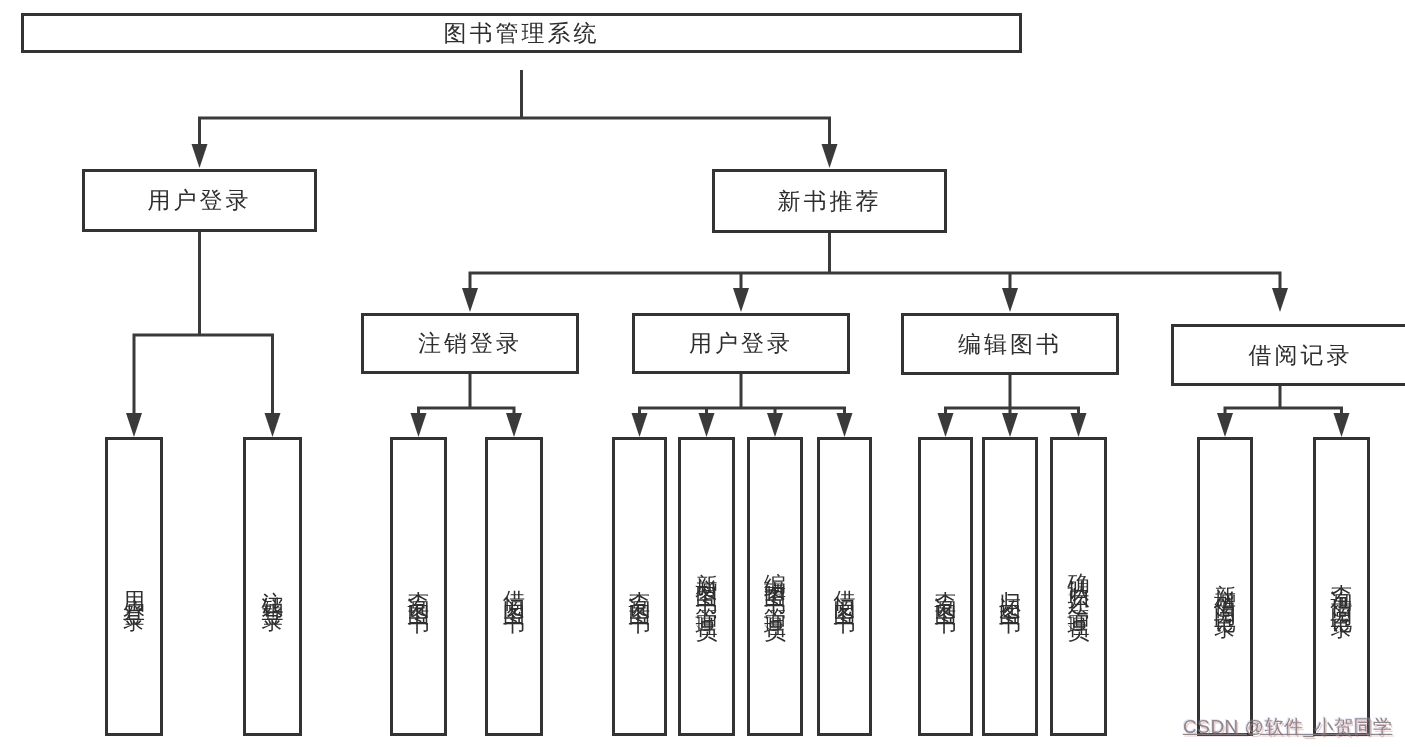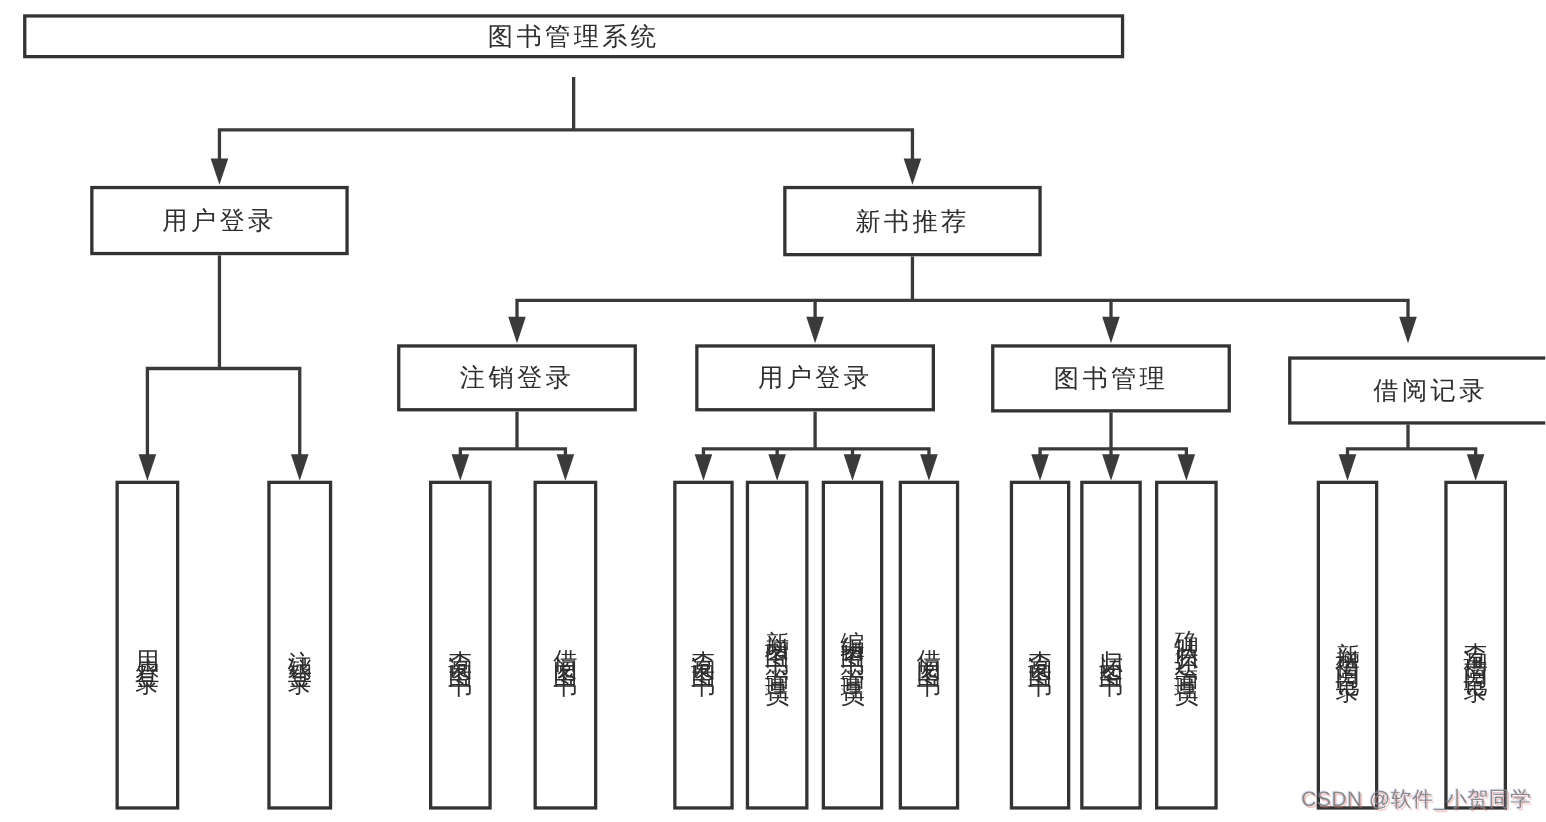--- a/index.html
+++ b/index.html
@@ -32,20 +32,21 @@
     white-space:nowrap;
   }
   .watermark{
     position:absolute;
     left:1183px;top:714px;
     font-size:19px;
     letter-spacing:.5px;
     color:rgba(128,128,128,.9);
     text-shadow:1.5px 1.5px 0 rgba(220,100,100,.35), -1px -1px 0 rgba(130,150,235,.25);
     white-space:nowrap;
+    text-decoration:underline;
   }
 </style>
 </head>
 <body>
 
 <div class="stage">
 
   <svg class="wires" width="1405" height="747" viewBox="0 0 1405 747">
     <g stroke="#3a3a3a" stroke-width="3" fill="none">
       <path d="M521.5 70 V119.5 M198 118 H831 M199.5 118 V146 M829.5 118 V146"></path>
@@ -90,21 +91,21 @@
     <span>新书推荐</span>
   </div>
 
   <div class="node h" style="left:361px;top:313px;width:218px;height:61px">
     <span>注销登录</span>
   </div>
   <div class="node h" style="left:632px;top:313px;width:218px;height:61px">
     <span>用户登录</span>
   </div>
   <div class="node h" style="left:901px;top:313px;width:218px;height:62px">
-    <span>图书管理</span>
+    <span>编辑图书</span>
   </div>
   <div class="node h" style="left:1171px;top:324px;width:259px;height:62px">
     <span>借阅记录</span>
   </div>
 
   <div class="node v" style="left:105px;top:437px;width:58px;height:299px">
     <span>用户登录</span>
   </div>
   <div class="node v" style="left:243px;top:437px;width:59px;height:299px">
     <span>注销登录</span>

